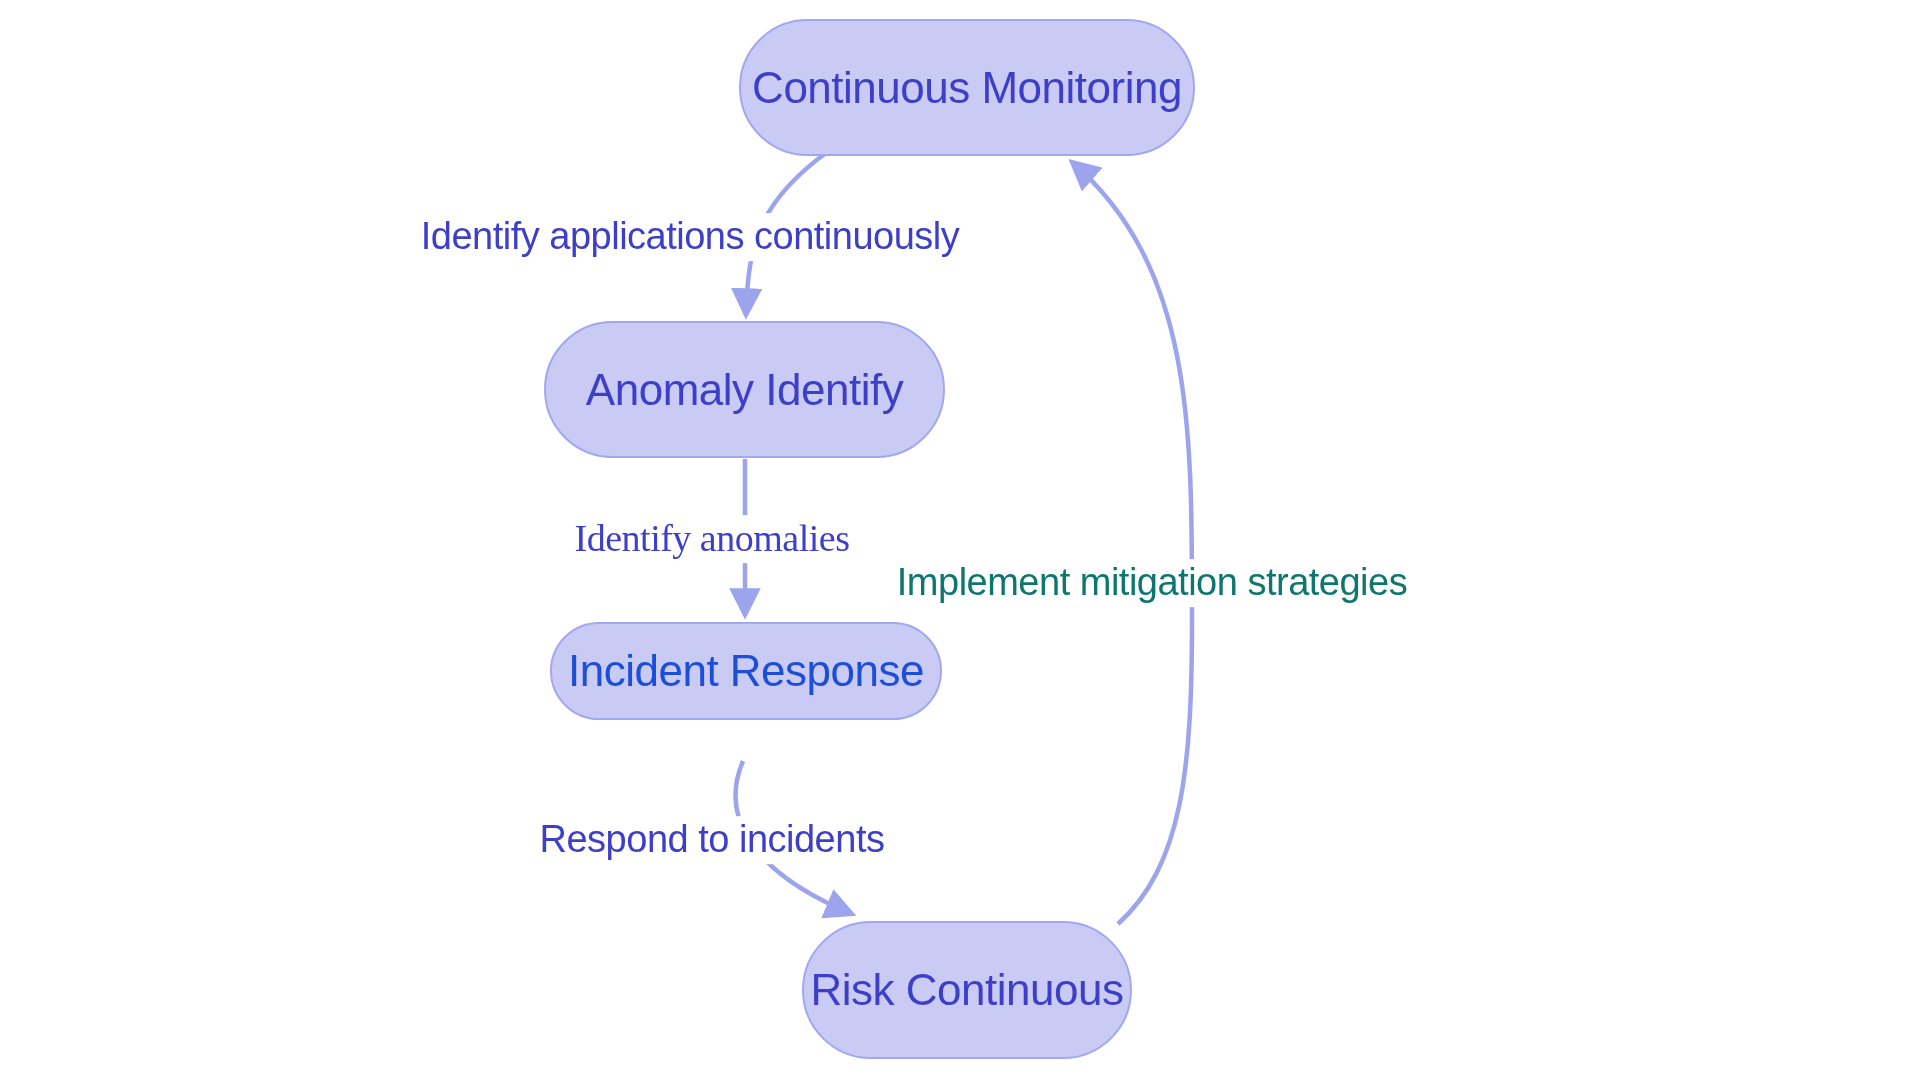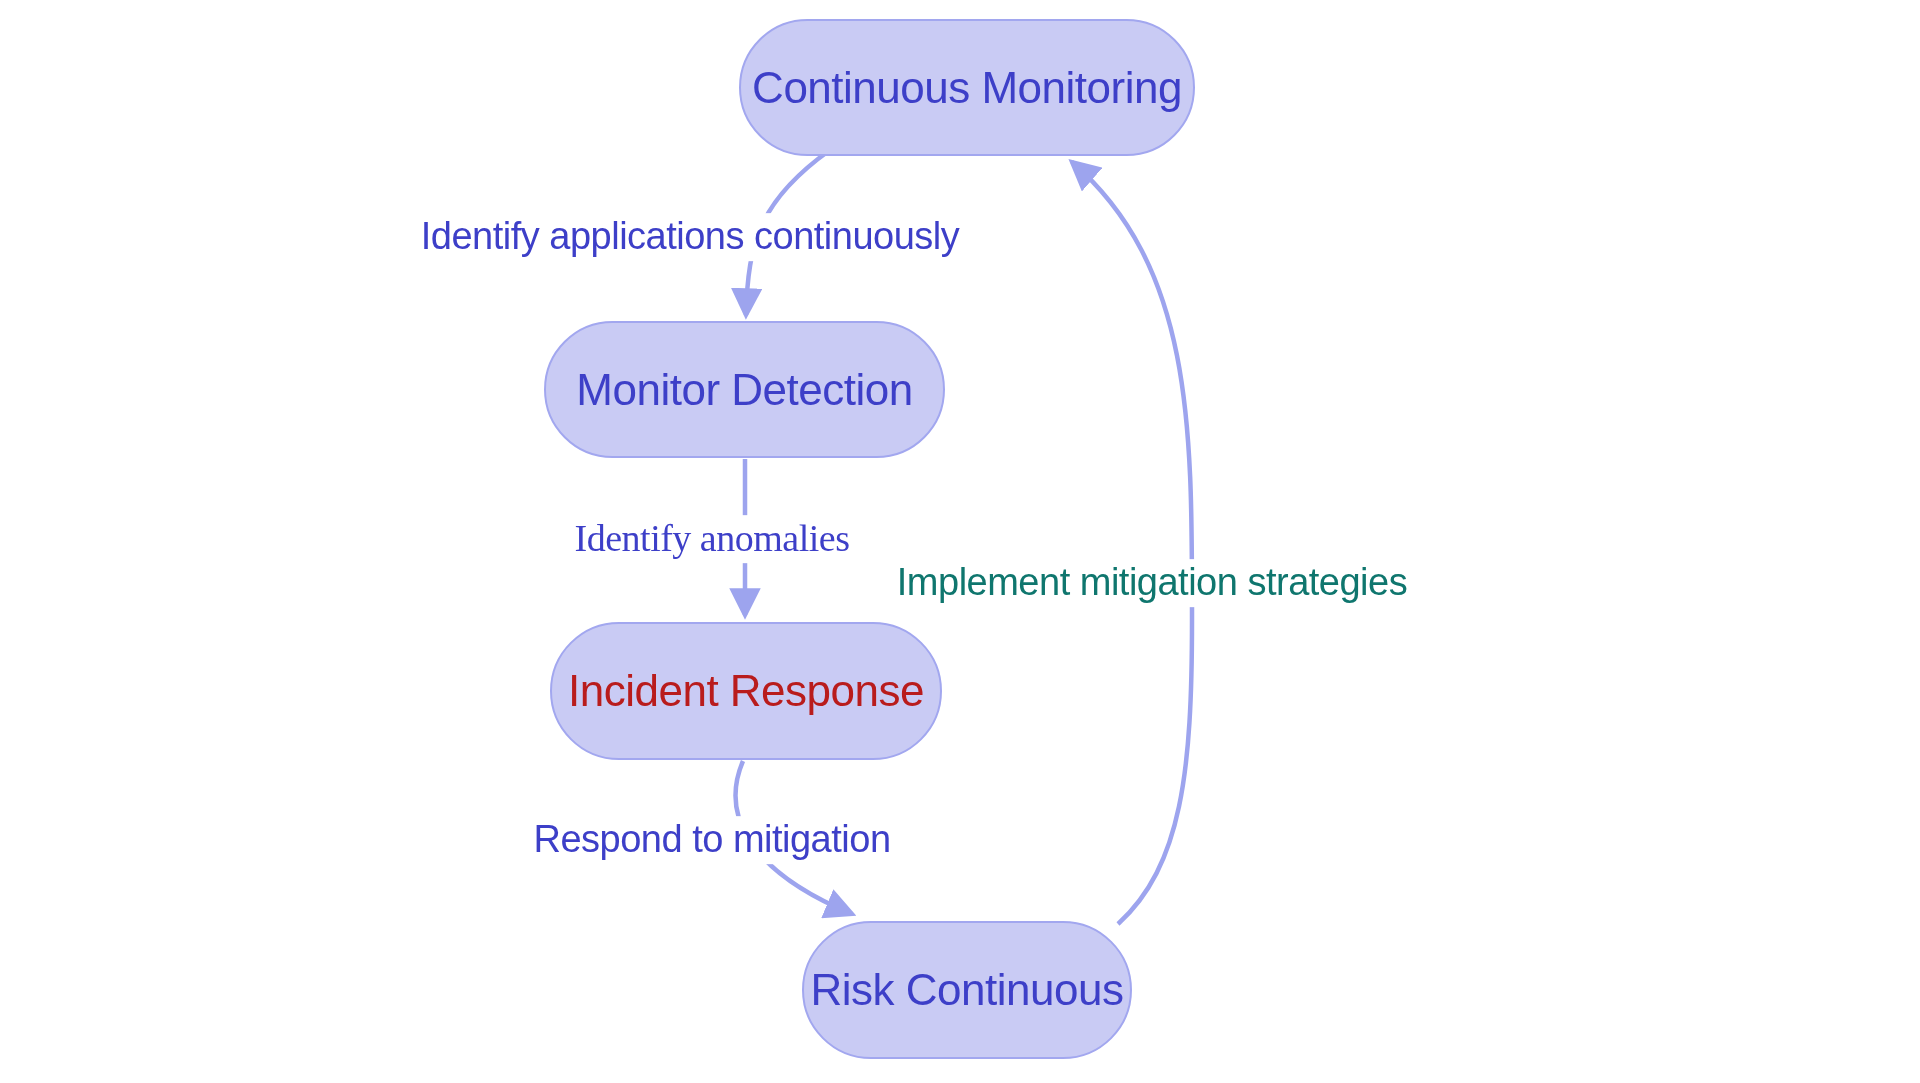--- a/index.html
+++ b/index.html
@@ -60,30 +60,30 @@
     <g id="edge-group">
         <path d="M 830,150 C 760,200 748,242 746,315" fill="none" stroke="#9da4ee" stroke-width="4.5" marker-end="url(#arrowhead)"></path>
         <path d="M 745,459 L 745,615" fill="none" stroke="#9da4ee" stroke-width="4.5" marker-end="url(#arrowhead)"></path>
         <path d="M 743,761 C 722,810 742,868 852,914" fill="none" stroke="#9da4ee" stroke-width="4.5" marker-end="url(#arrowhead)"></path>
         <path d="M 1118,924 C 1182,866 1192,770 1192,620 C 1192,430 1194,268 1072,162" fill="none" stroke="#9da4ee" stroke-width="4.5" marker-end="url(#arrowhead)"></path>
       </g>
   </svg>
   <div id="labels-layer">
       <div class="edge-label" style="left: 690px; top: 237px; color: rgb(61, 63, 200);">Identify applications continuously</div>
       <div class="edge-label" style="left: 712px; top: 539px; color: rgb(61, 63, 200); font-family: Liberation Serif, serif;">Identify anomalies</div>
-      <div class="edge-label" style="left: 712px; top: 840px; color: rgb(61, 63, 200);">Respond to mitigation</div>
+      <div class="edge-label" style="left: 712px; top: 840px; color: rgb(61, 63, 200);">Respond to incidents</div>
       <div class="edge-label" style="left: 1152px; top: 539px; color: #0f766e; margin-top: 44px;">Implement mitigation strategies</div>
     </div>
   <div id="nodes-layer">
       <div class="node" style="left: 739px; top: 19px; width: 456px; height: 137px; background: rgb(201, 203, 244); border: 2.5px solid rgb(162, 167, 239); color: rgb(61, 63, 200);">
         <span>Continuous Monitoring</span>
       </div>
       <div class="node" style="left: 544px; top: 321px; width: 401px; height: 137px; background: rgb(201, 203, 244); border: 2.5px solid rgb(162, 167, 239); color: rgb(61, 63, 200);">
-        <span>Monitor Detection</span>
+        <span>Anomaly Identify</span>
       </div>
-      <div class="node" style="left: 550px; top: 622px; width: 392px; height: 138px; background: rgb(201, 203, 244); border: 2.5px solid rgb(162, 167, 239); color: #b91c1c;">
+      <div class="node" style="left: 550px; top: 622px; width: 392px; height: 98px; background: rgb(201, 203, 244); border: 2.5px solid rgb(162, 167, 239); color: #1d4ed8;">
         <span>Incident Response</span>
       </div>
       <div class="node" style="left: 802px; top: 921px; width: 330px; height: 138px; background: rgb(201, 203, 244); border: 2.5px solid rgb(162, 167, 239); color: rgb(61, 63, 200);">
         <span>Risk Continuous</span>
       </div>
     </div>
 </div>
 
 </body></html>

